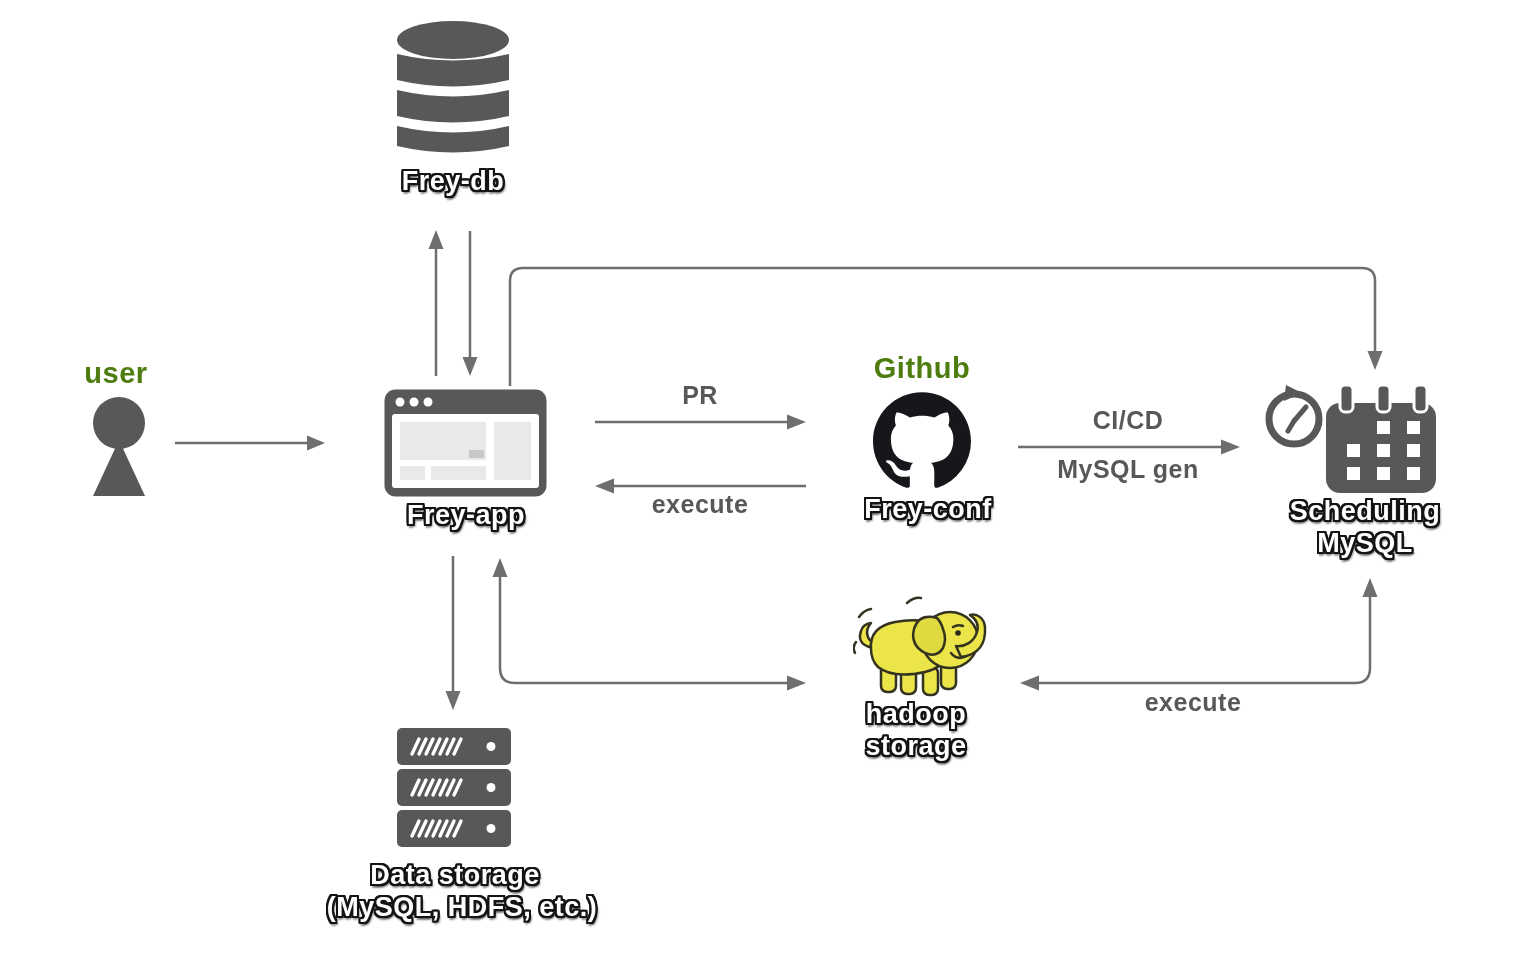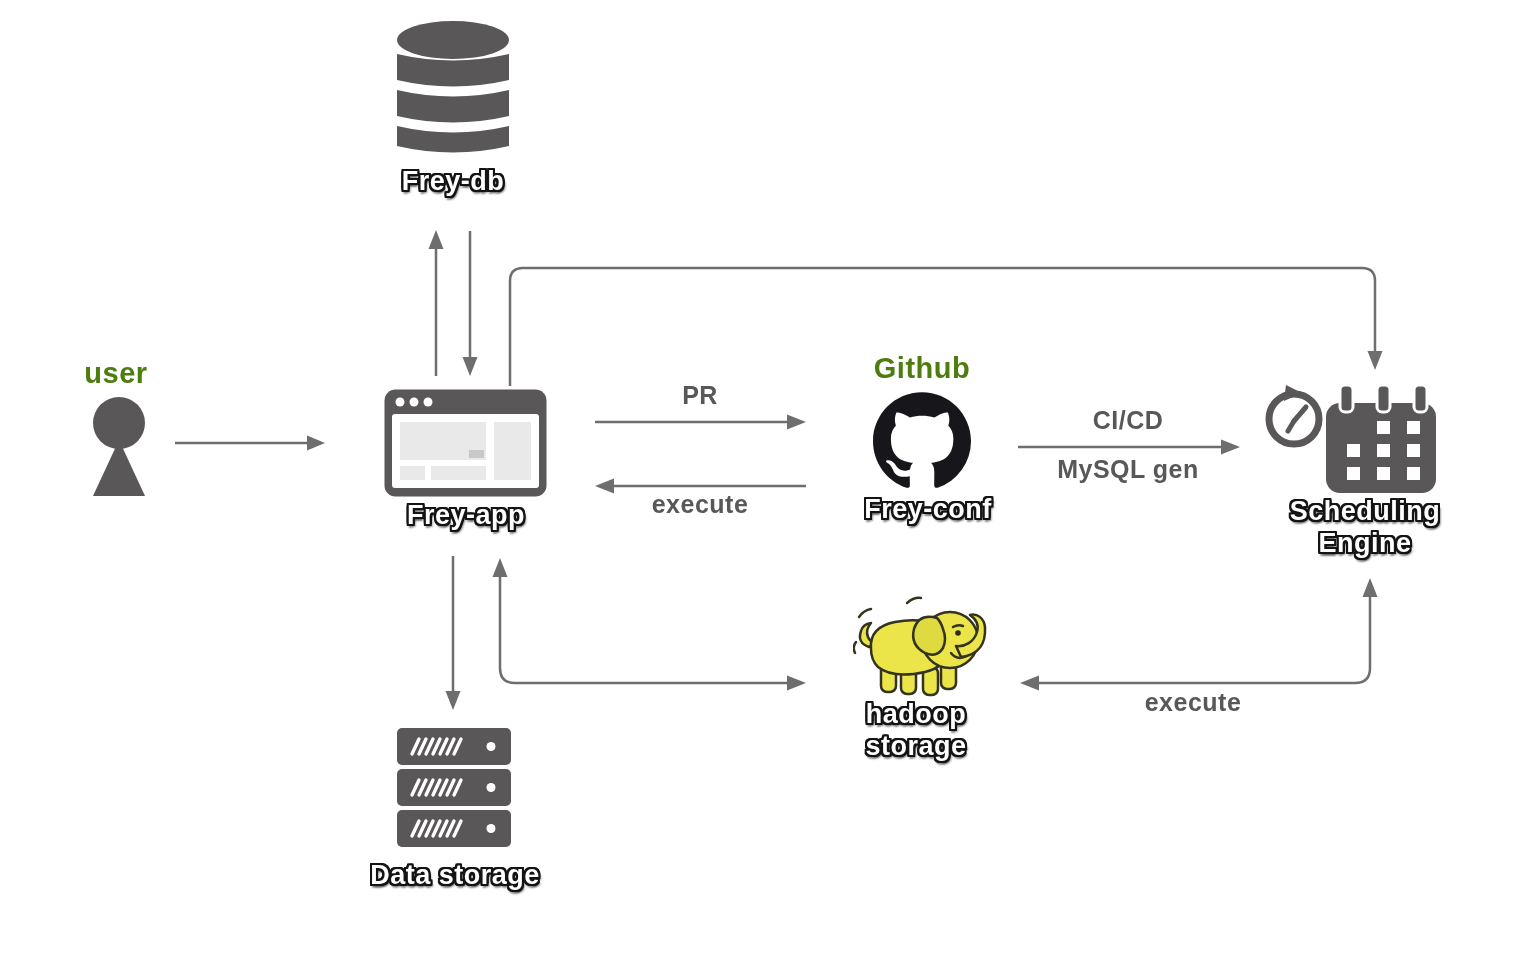--- a/index.html
+++ b/index.html
@@ -128,21 +128,21 @@
         <rect x="145" y="84" width="13" height="13"></rect>
     </g>
     <circle cx="32" cy="36" r="25" fill="#ffffff" stroke="#595757" stroke-width="7"></circle>
     <g stroke="#595757" stroke-width="5" stroke-linecap="round">
       <path d="M32,38 L44,24"></path>
         <path d="M32,38 L26,48"></path>
     </g>
     <polygon points="24,2 40,10 22,18" fill="#595757"></polygon>
   </svg>
   <div class="abs cx sticker" style="left:1365px;top:496px">Scheduling</div>
-  <div class="abs cx sticker" style="left:1365px;top:528px">Engine</div>
+  <div class="abs cx sticker" style="left:1365px;top:528px">MySQL</div>
 
   <svg class="abs" width="142" height="108" viewBox="0 0 142 108" style="left:853px;top:593px">
     <g stroke="#33331f" stroke-width="2.5" stroke-linejoin="round" stroke-linecap="round">
       <path d="M16,54 Q4,50 8,38 Q10,31 18,30 Q12,37 15,44 Q17,50 25,50 Z" fill="#ece54a"></path>
       <rect x="28" y="70" width="15" height="29" rx="6" fill="#ece54a"></rect>
       <rect x="48" y="76" width="15" height="25" rx="6" fill="#ece54a"></rect>
       <rect x="70" y="74" width="15" height="28" rx="6" fill="#ece54a"></rect>
       <rect x="88" y="68" width="15" height="28" rx="6" fill="#ece54a"></rect>
       <path d="M18,56 Q16,34 42,29 Q68,24 84,33 Q96,40 95,57 Q93,74 72,79 Q40,86 25,74 Q18,67 18,56 Z" fill="#ece54a"></path>
       <circle cx="97" cy="47" r="28" fill="#ece54a"></circle>
@@ -170,20 +170,21 @@
       <path d="M16,68 L23,53 M23,68 L30,53 M30,68 L37,53 M37,68 L44,53 M44,68 L51,53 M51,68 L58,53 M58,68 L65,53"></path>
       <path d="M16,109 L23,94 M23,109 L30,94 M30,109 L37,94 M37,109 L44,94 M44,109 L51,94 M51,109 L58,94 M58,109 L65,94"></path>
     </g>
     <g fill="#ffffff">
       <circle cx="95" cy="19.5" r="4.5"></circle>
         <circle cx="95" cy="60.5" r="4.5"></circle>
         <circle cx="95" cy="101.5" r="4.5"></circle>
     </g>
   </svg>
   <div class="abs cx sticker" style="left:455px;top:860px">Data storage</div>
+  <div class="abs cx sticker" style="left:462px;top:892px">(MySQL, HDFS, etc.)</div>
 
   <div class="abs cx edge-label" style="left:700px;top:381px">PR</div>
   <div class="abs cx edge-label" style="left:700px;top:490px">execute</div>
   <div class="abs cx edge-label" style="left:1128px;top:406px">CI/CD</div>
   <div class="abs cx edge-label" style="left:1128px;top:455px">MySQL gen</div>
   <div class="abs cx edge-label" style="left:1193px;top:688px">execute</div>
 
 </div>
 
 </body></html>

